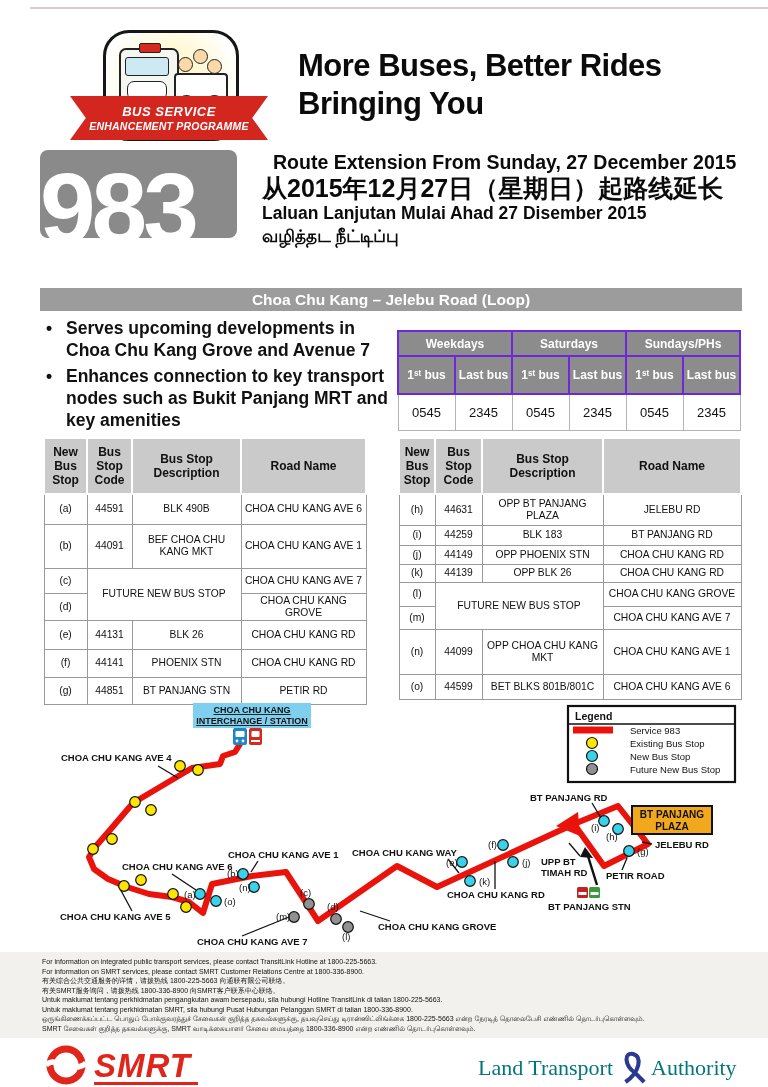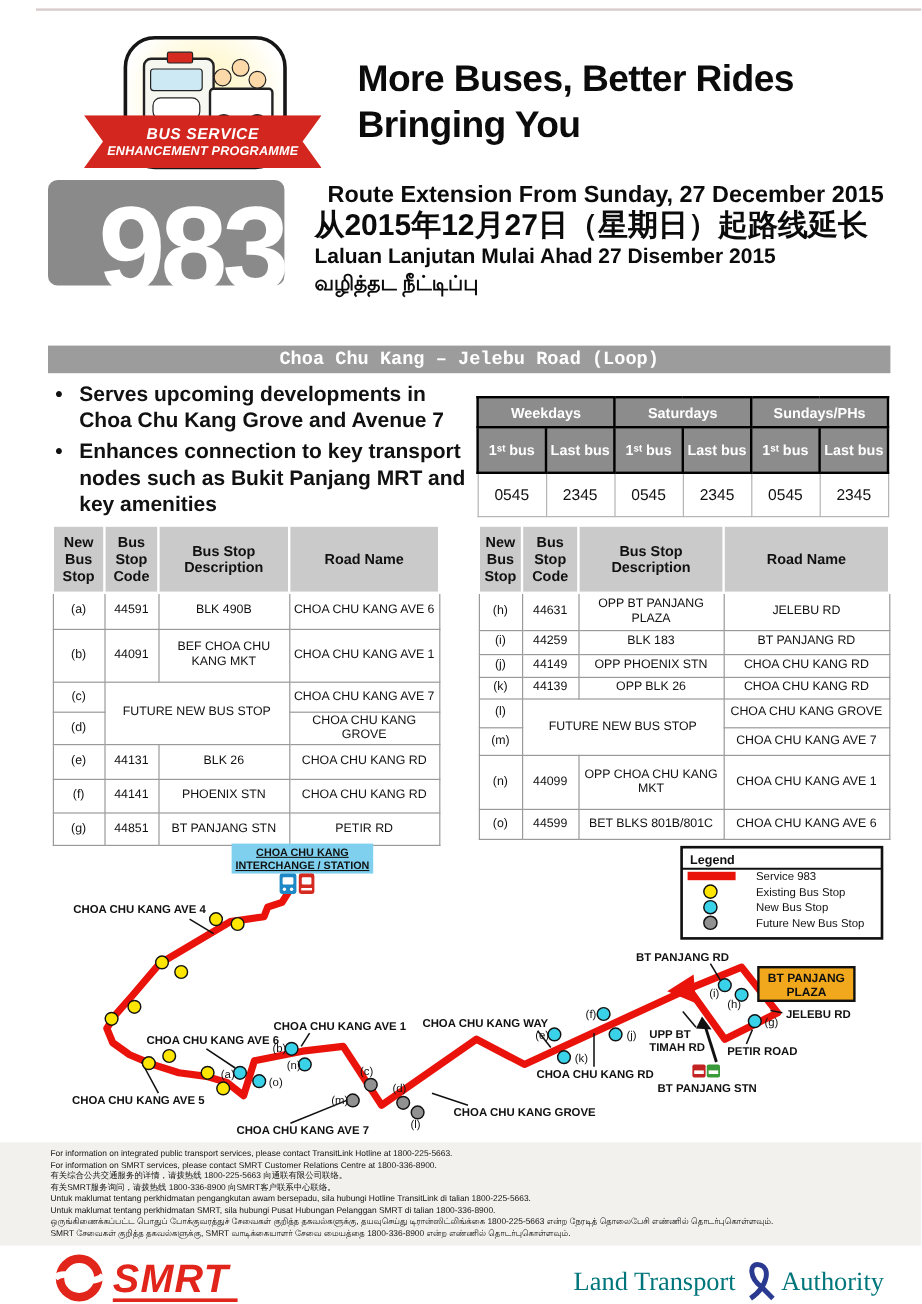--- a/index.html
+++ b/index.html
@@ -19,37 +19,37 @@
   .wheel{position:absolute;width:13px;height:13px;border-radius:50%;background:#eee;border:2px solid #222;}
   .ribbon{position:absolute;left:70px;top:93px;width:198px;height:50px;background:#d3261e;
     clip-path:polygon(0 6%,100% 6%,92% 50%,100% 94%,0 94%,8% 50%);
     display:flex;flex-direction:column;align-items:center;justify-content:center;gap:1px;}
   .ribbon-l1{color:#fff;font-style:italic;font-weight:bold;font-size:13px;letter-spacing:.5px;}
   .ribbon-l2{color:#fff;font-style:italic;font-weight:bold;font-size:10.5px;letter-spacing:.2px;}
   .main-title{position:absolute;left:298px;top:47px;font-weight:bold;font-size:31px;line-height:38px;color:#0b0b0b;letter-spacing:-0.5px;}
 
   
   .num-box{position:absolute;left:40px;top:150px;width:197px;height:88px;background:#8a8a8a;border-radius:8px;
-    color:#fff;font-size:100px;font-weight:bold;text-align:right;line-height:116px;letter-spacing:-4px;}
+    color:#fff;font-size:100px;font-weight:bold;text-align:left;line-height:116px;letter-spacing:-4px;}
   .svc{position:absolute;left:262px;top:150px;width:502px;font-weight:bold;color:#0b0b0b;}
   .svc .l0{font-size:19.5px;line-height:25px;margin-left:11px;}
   .svc .l1{font-size:25px;line-height:26px;}
   .svc .l2{font-size:17.5px;line-height:24px;}
   .svc .l3,.svc .l4{font-size:17px;line-height:24px;}
 
   .banner{position:absolute;left:40px;top:288px;width:702px;height:23px;background:#9c9c9c;
-    color:#fff;font-weight:bold;font-size:15.5px;text-align:center;line-height:23px;font-family:Liberation Mono, monospace;}
+    color:#fff;font-weight:bold;font-size:15.5px;text-align:center;line-height:23px;}
 
   .bullets{position:absolute;left:44px;top:317px;width:352px;margin:0;padding:0;list-style:none;}
   .bullets li{font-size:17.5px;font-weight:bold;line-height:22px;margin-bottom:4px;padding-left:22px;position:relative;}
   .bullets li::before{content:"\2022";position:absolute;left:2px;}
 
   table{border-collapse:collapse;table-layout:fixed;}
   .times{position:absolute;left:397px;top:330px;width:344px;}
-  .times th{background:#8c8c8c;color:#fff;font-weight:bold;font-size:12px;border:2px solid #000000;text-align:center;}
+  .times th{background:#8c8c8c;color:#fff;font-weight:bold;font-size:12px;border:2px solid #6d28d9;text-align:center;}
   .times tr.grp th{height:21px;}
   .times tr.sub th{height:34px;}
   .times td{background:#fff;border:1px solid #b5b5b5;font-size:13px;color:#111;text-align:center;height:33px;}
 
   .stops{position:absolute;}
   .stops th{background:#cacaca;color:#111;font-weight:bold;font-size:12px;border:2px solid #fff;text-align:center;height:54px;line-height:14px;padding:0 2px;}
   .stops td{border:1px solid #9a9a9a;background:#fff;font-size:10.3px;text-align:center;vertical-align:middle;padding:1px 2px;line-height:12px;}
   .stops.left{left:43px;top:437px;width:322px;}
   .stops.right{left:398px;top:437px;width:342px;}
 

